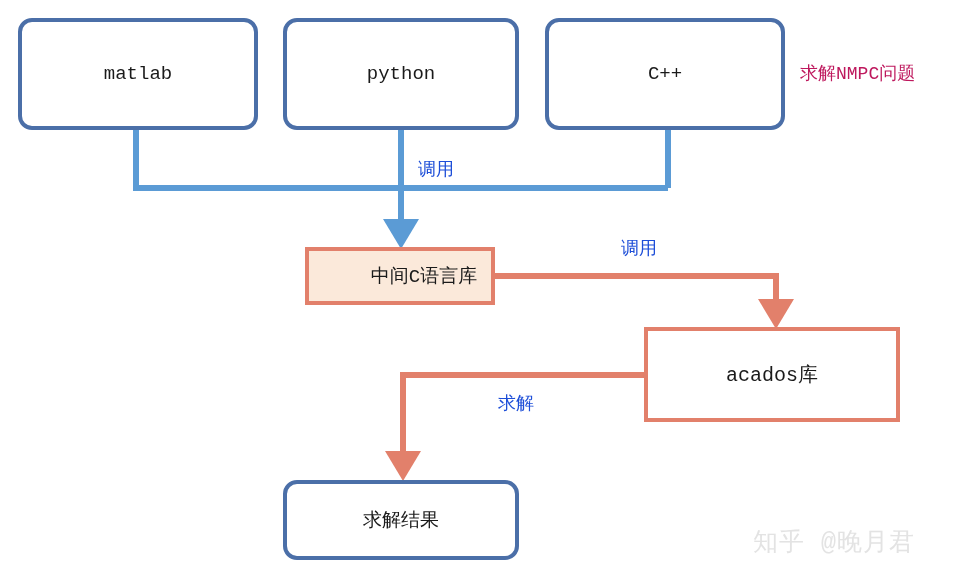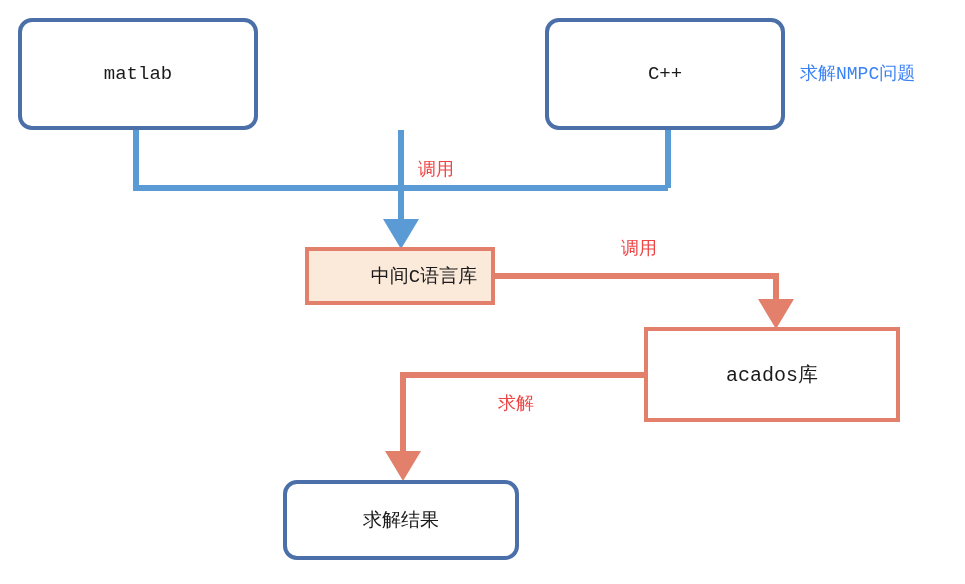--- a/index.html
+++ b/index.html
@@ -46,29 +46,29 @@
     background: #FBE9DA;
     font-size: 19px;
   }
   .node-orange-hollow {
     border: 4px solid #E2806B;
     background: #ffffff;
     font-size: 20px;
   }
   .edge-label {
     position: absolute;
-    color: #ef4444;
+    color: #1d4ed8;
     font-size: 18px;
     white-space: nowrap;
     background: transparent;
     z-index: 4;
   }
   .side-note {
     position: absolute;
-    color: #3b82f6;
+    color: #be185d;
     font-size: 18px;
     white-space: nowrap;
     z-index: 4;
   }
   .watermark {
     position: absolute;
     color: #E3E3E3;
     font-size: 25px;
     letter-spacing: 1px;
     white-space: nowrap;
@@ -99,20 +99,23 @@
     <polygon points="776,329 758,299 794,299" fill="#E2806B"></polygon>
 
     <path fill="none" stroke="#E2806B" stroke-width="6" d="M 644 375 L 403 375 L 403 464"></path>
     <polygon points="403,481 385,451 421,451" fill="#E2806B"></polygon>
   </svg>
 
   <div class="node node-blue" style="left:18px; top:18px; width:240px; height:112px;">
     <span>matlab</span>
   </div>
 
+  <div class="node node-blue" style="left:283px; top:18px; width:236px; height:112px;">
+    <span>python</span>
+  </div>
 
   <div class="node node-blue" style="left:545px; top:18px; width:240px; height:112px;">
     <span>C++</span>
   </div>
 
   <div class="node node-orange-fill" style="left:305px; top:247px; width:190px; height:58px;padding-left:48px;">
     <span>中间C语言库</span>
   </div>
 
   <div class="node node-orange-hollow" style="left:644px; top:327px; width:256px; height:95px;">
@@ -124,14 +127,15 @@
   </div>
 
   <div class="edge-label" style="left:418px; top:157px;">调用</div>
 
   <div class="edge-label" style="left:621px; top:236px;">调用</div>
 
   <div class="edge-label" style="left:498px; top:391px;text-align:center;">求解</div>
 
   <div class="side-note" style="left:800px; top:61px;">求解NMPC问题</div>
 
+  <div class="watermark" style="left:753px; top:525px;">知乎 @晚月君</div>
 
 </div>
 
 </body></html>

